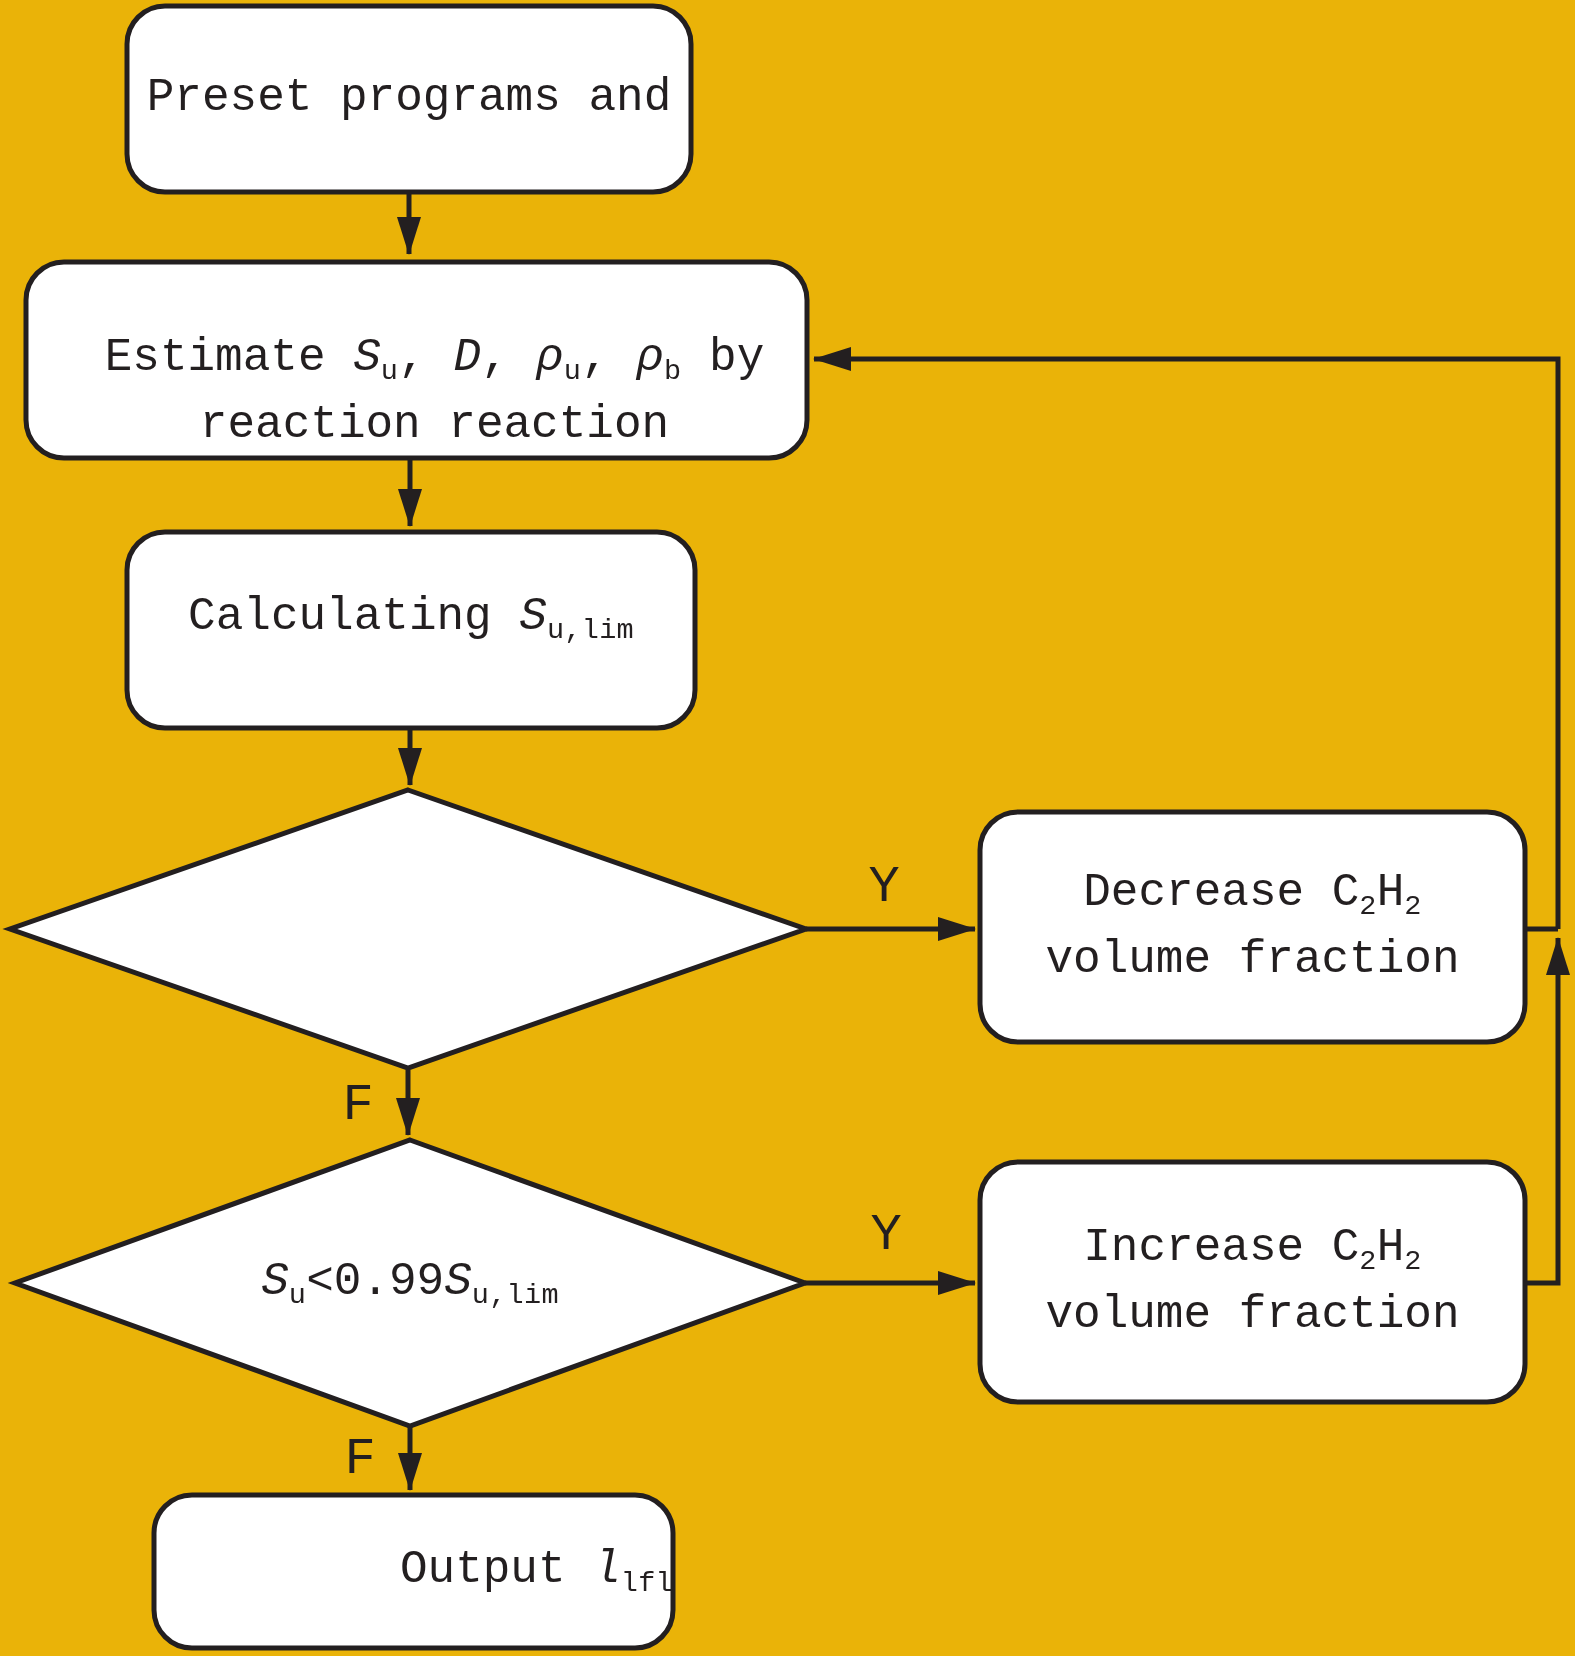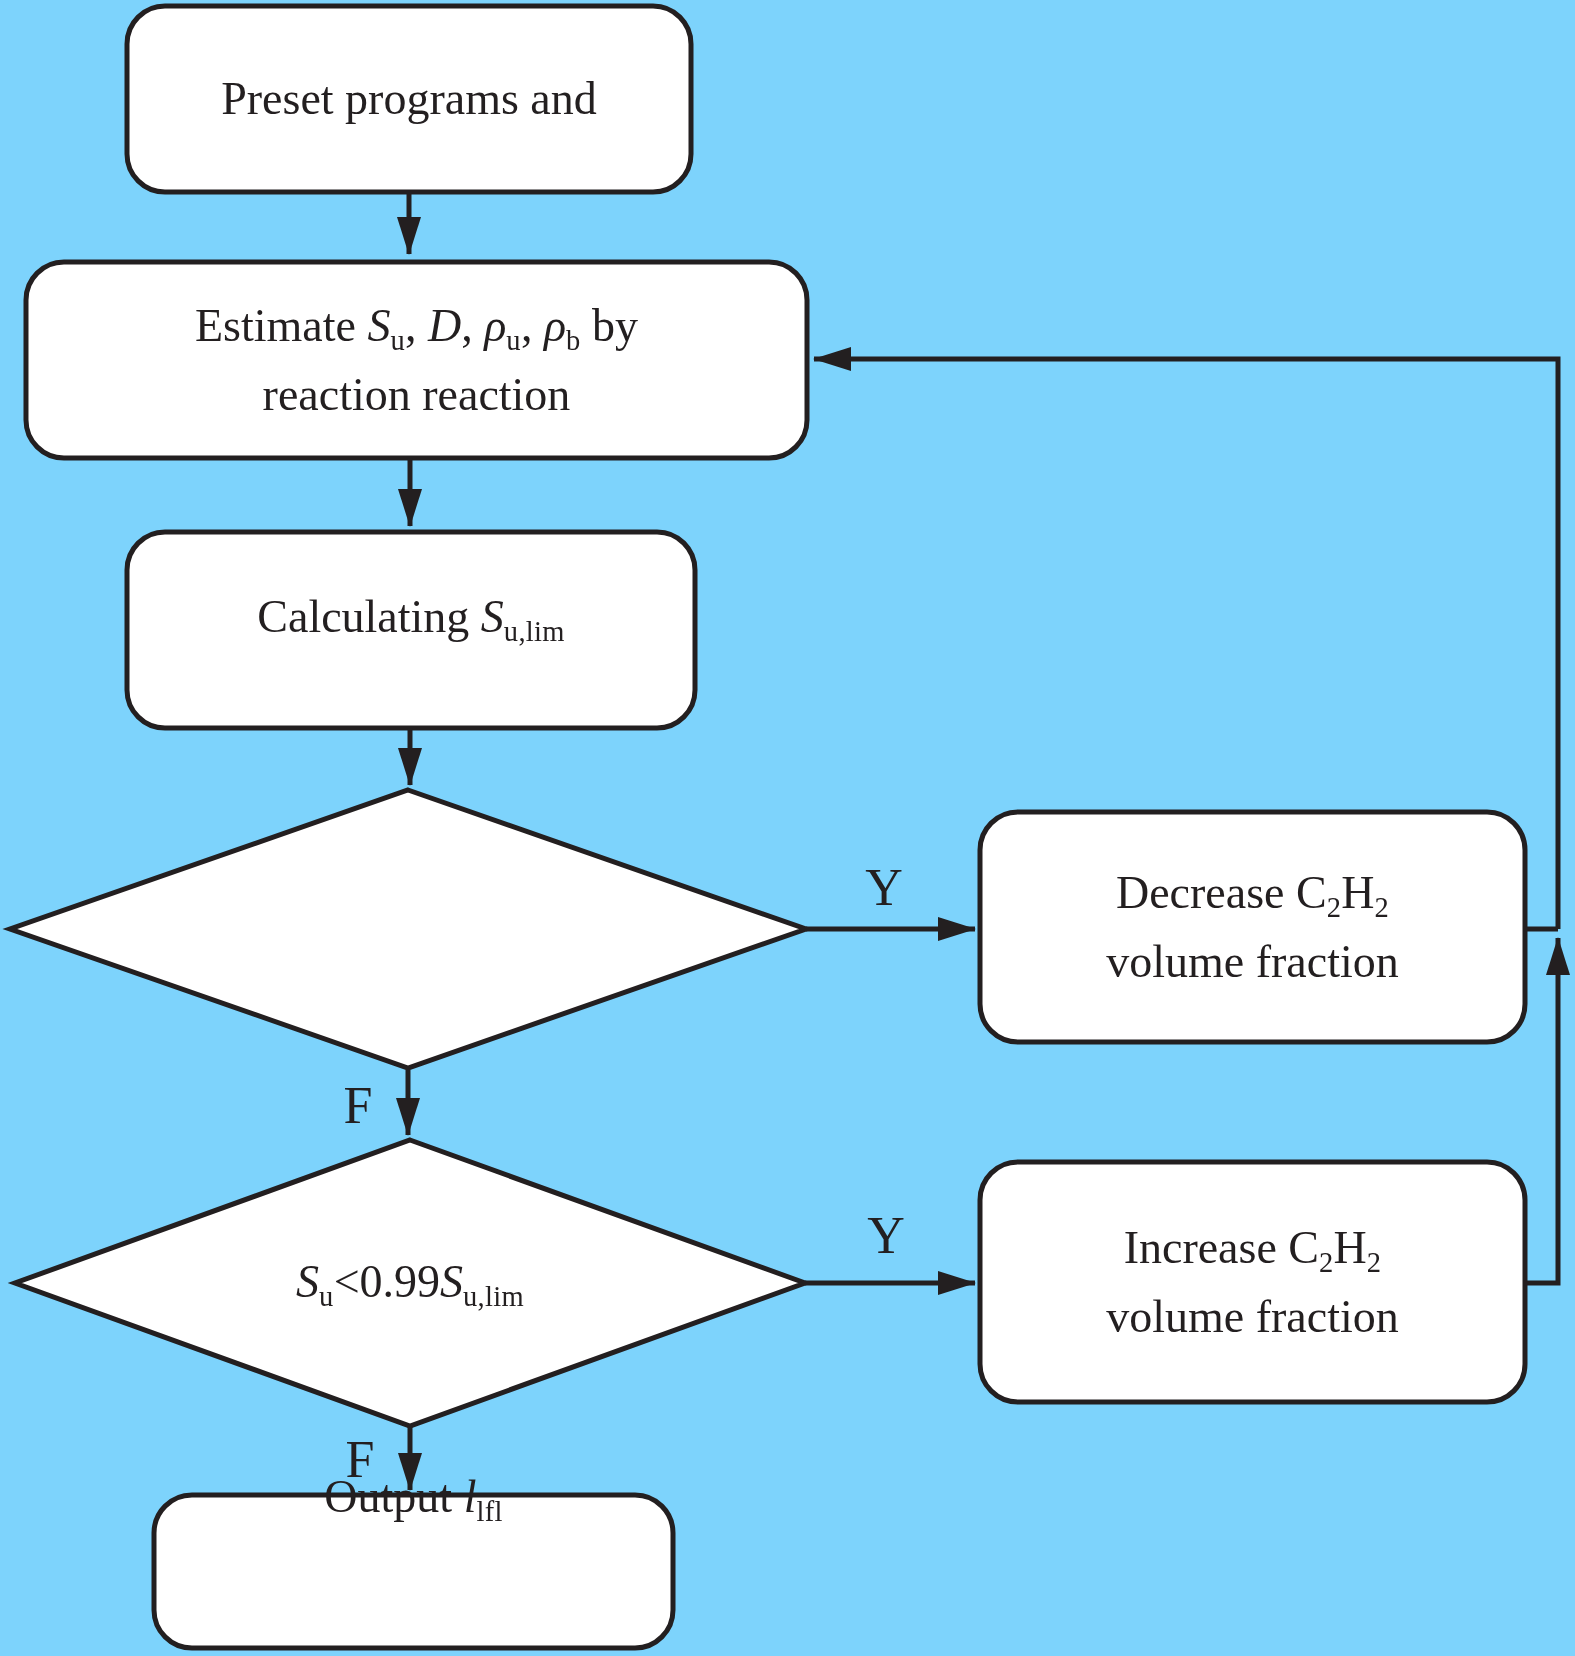--- a/index.html
+++ b/index.html
@@ -4,22 +4,22 @@
 <style>
   html, body {
     margin: 0;
     padding: 0;
     background: #ffffff;
   }
   .canvas {
     position: relative;
     width: 1575px;
     height: 1656px;
-    background: #7dd3fc;
-    font-family: Liberation Serif, serif;
+    background: #eab308;
+    font-family: Liberation Mono, monospace;
     color: #231f20;
     overflow: hidden;
   }
   .shapes {
     position: absolute;
     left: 0;
     top: 0;
   }
   .node-label {
     position: absolute;
@@ -71,21 +71,21 @@
     <path d="M805,1283 L975,1283" fill="none" stroke="#231f20" stroke-width="5" marker-end="url(#ah)"></path>
     <path d="M1523,1283 L1558,1283 L1558,938" fill="none" stroke="#231f20" stroke-width="5" marker-end="url(#ah)"></path>
     <path d="M1523,929 L1558,929" fill="none" stroke="#231f20" stroke-width="5"></path>
     <path d="M1558,929 L1558,359 L814,359" fill="none" stroke="#231f20" stroke-width="5" marker-end="url(#ah)"></path>
   </svg>
 
   <div class="node-label" style="left:127px; top:6px; width:564px; height:186px;">
     <div><span>Preset programs and</span></div>
   </div>
 
-  <div class="node-label" style="left:26px; top:262px; width:781px; height:196px;">
+  <div class="node-label" style="left:44px; top:262px; width:781px; height:196px;justify-content:flex-end;">
     <div><span>Estimate </span><span class="it">S</span><span class="sb">u</span><span>, </span><span class="it">D</span><span>, </span><span class="it">ρ</span><span class="sb">u</span><span>, </span><span class="it">ρ</span><span class="sb">b</span><span> by</span></div>
     <div><span>reaction reaction</span></div>
   </div>
 
   <div class="node-label" style="left:127px; top:520px; width:568px; height:196px;">
     <div><span>Calculating </span><span class="it">S</span><span class="sb">u,lim</span></div>
   </div>
 
 
   <div class="node-label" style="left:980px; top:812px; width:545px; height:230px;">
@@ -95,21 +95,21 @@
 
   <div class="node-label" style="left:15px; top:1140px; width:790px; height:286px;text-align:right;">
     <div><span class="it">S</span><span class="sb">u</span><span>&lt;0.99</span><span class="it">S</span><span class="sb">u,lim</span></div>
   </div>
 
   <div class="node-label" style="left:980px; top:1162px; width:545px; height:240px;text-align:center;">
     <div><span>Increase C</span><span class="sb">2</span><span>H</span><span class="sb">2</span></div>
     <div><span>volume fraction</span></div>
   </div>
 
-  <div class="node-label" style="left:154px; top:1422px; width:519px; height:153px;">
+  <div class="node-label" style="left:154px; top:1495px; width:519px; height:153px;align-items:flex-end;">
     <div><span>Output </span><span class="it">l</span><span class="sb">lfl</span></div>
   </div>
 
   <div class="edge-label" style="left:884px; top:888px;">Y</div>
   <div class="edge-label" style="left:358px; top:1106px;">F</div>
   <div class="edge-label" style="left:886px; top:1236px;">Y</div>
   <div class="edge-label" style="left:360px; top:1460px;">F</div>
 
 </div>
 

